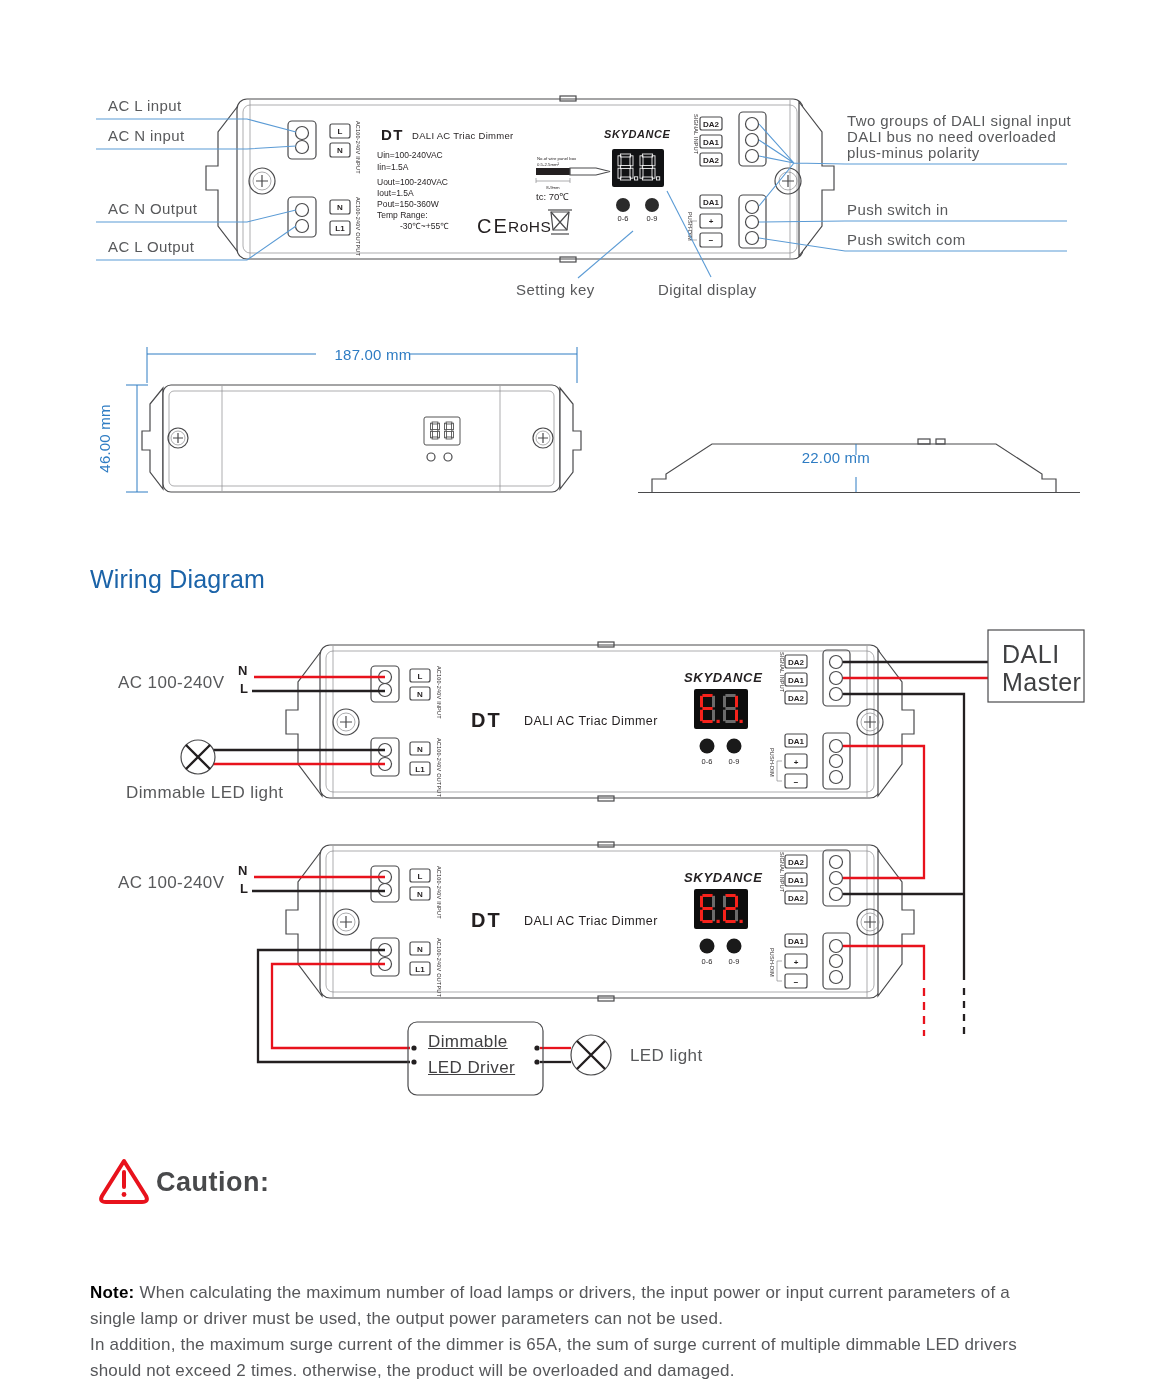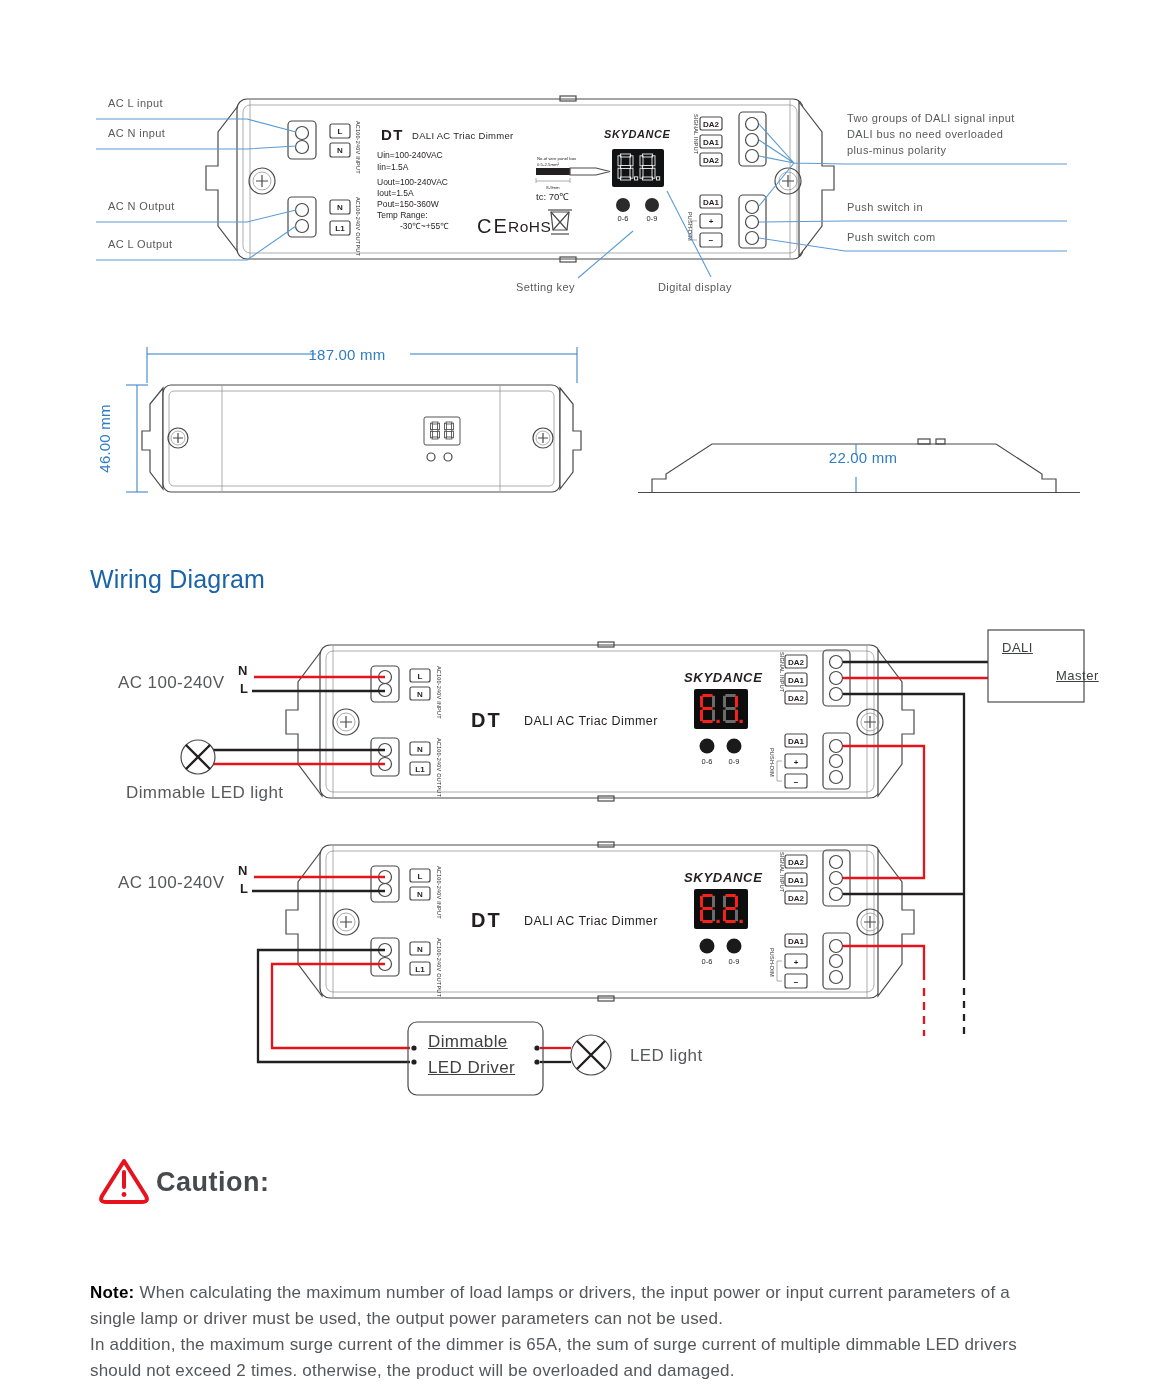--- a/index.html
+++ b/index.html
@@ -1,24 +1,24 @@
 <!DOCTYPE html>
 <html><head>
 <meta charset="utf-8">
 <style>
   html,body{margin:0;padding:0;background:#fff;}
   .page{position:relative;width:1170px;height:1400px;background:#fff;overflow:hidden;
         font-family:"Liberation Sans",sans-serif;}
   .abs{position:absolute;}
   .h1{font-size:25px;color:#1b63a8;letter-spacing:.2px;font-weight:500;}
-  .lbl{font-size:11px;color:#58595b;letter-spacing:.4px;white-space:nowrap;}
+  .lbl{font-size:15px;color:#58595b;letter-spacing:.4px;white-space:nowrap;}
   .lbl17{font-size:17px;color:#58595b;letter-spacing:.4px;white-space:nowrap;}
   .dim{font-size:15px;color:#2e7cc3;letter-spacing:.2px;text-align:center;white-space:nowrap;}
   .nl{font-size:13px;font-weight:bold;color:#231f20;white-space:nowrap;}
-  .bigbox{font-size:13px;color:#3f4042;letter-spacing:.5px;white-space:nowrap;text-decoration:underline;}
+  .bigbox{font-size:25px;color:#3f4042;letter-spacing:.5px;white-space:nowrap;}
   .drv{font-size:17px;color:#414042;letter-spacing:.4px;white-space:nowrap;text-decoration:underline;}
   .caution-title{font-size:27px;color:#48494b;letter-spacing:.5px;}
   .para{font-size:17px;color:#56575a;line-height:26px;letter-spacing:.2px;margin:0;}
   .para b{color:#000000;}
   .rot{transform:rotate(-90deg);transform-origin:center;}
   svg text{font-family:"Liberation Sans",sans-serif;fill:#231f20;}
   svg .ol{fill:#fff;stroke:#4a4a4c;stroke-width:1.2;}
   svg .oln{fill:none;stroke:#4a4a4c;stroke-width:1.2;}
   svg .thin{fill:none;stroke:#8a8a8c;stroke-width:.7;}
   svg .blue{stroke:#5b9bd5;stroke-width:1.1;fill:none;}
@@ -397,33 +397,33 @@
   <div class="abs lbl" style="left:108px;top:238px;">AC L Output</div>
 
   <div class="abs lbl" style="left:847px;top:112px;">Two groups of DALI signal input</div>
   <div class="abs lbl" style="left:847px;top:128px;">DALI bus no need overloaded</div>
   <div class="abs lbl" style="left:847px;top:144px;">plus-minus polarity</div>
   <div class="abs lbl" style="left:847px;top:201px;">Push switch in</div>
   <div class="abs lbl" style="left:847px;top:231px;">Push switch com</div>
   <div class="abs lbl" style="left:516px;top:281px;">Setting key</div>
   <div class="abs lbl" style="left:658px;top:281px;">Digital display</div>
 
-  <div class="abs dim" style="left:302px;top:346px;width:90px;">187.00 mm</div>
+  <div class="abs dim" style="left:328px;top:346px;width:90px;">187.00 mm</div>
   <div class="abs dim rot" style="left:58px;top:430px;width:92px;">46.00 mm</div>
-  <div class="abs dim" style="left:824px;top:449px;width:78px;">22.00 mm</div>
+  <div class="abs dim" style="left:792px;top:449px;width:78px;text-align:right;">22.00 mm</div>
 
   <div class="abs h1" style="left:90px;top:565px;">Wiring Diagram</div>
 
   <div class="abs lbl17" style="left:118px;top:673px;">AC 100-240V</div>
   <div class="abs nl" style="left:238px;top:663px;">N</div>
   <div class="abs nl" style="left:240px;top:681px;">L</div>
   <div class="abs lbl17" style="left:126px;top:783px;">Dimmable LED light</div>
 
   <div class="abs bigbox" style="left:1002px;top:640px;">DALI</div>
-  <div class="abs bigbox" style="left:1056px;top:668px;">Master</div>
+  <div class="abs bigbox" style="left:1002px;top:668px;">Master</div>
 
   <div class="abs lbl17" style="left:118px;top:873px;">AC 100-240V</div>
   <div class="abs nl" style="left:238px;top:863px;">N</div>
   <div class="abs nl" style="left:240px;top:881px;">L</div>
 
   <div class="abs drv" style="left:428px;top:1032px;">Dimmable</div>
   <div class="abs drv" style="left:428px;top:1058px;">LED Driver</div>
   <div class="abs lbl17" style="left:630px;top:1046px;">LED light</div>
 
   <div class="abs caution-title" style="left:156px;top:1167px;font-weight:bold;">Caution:</div>

